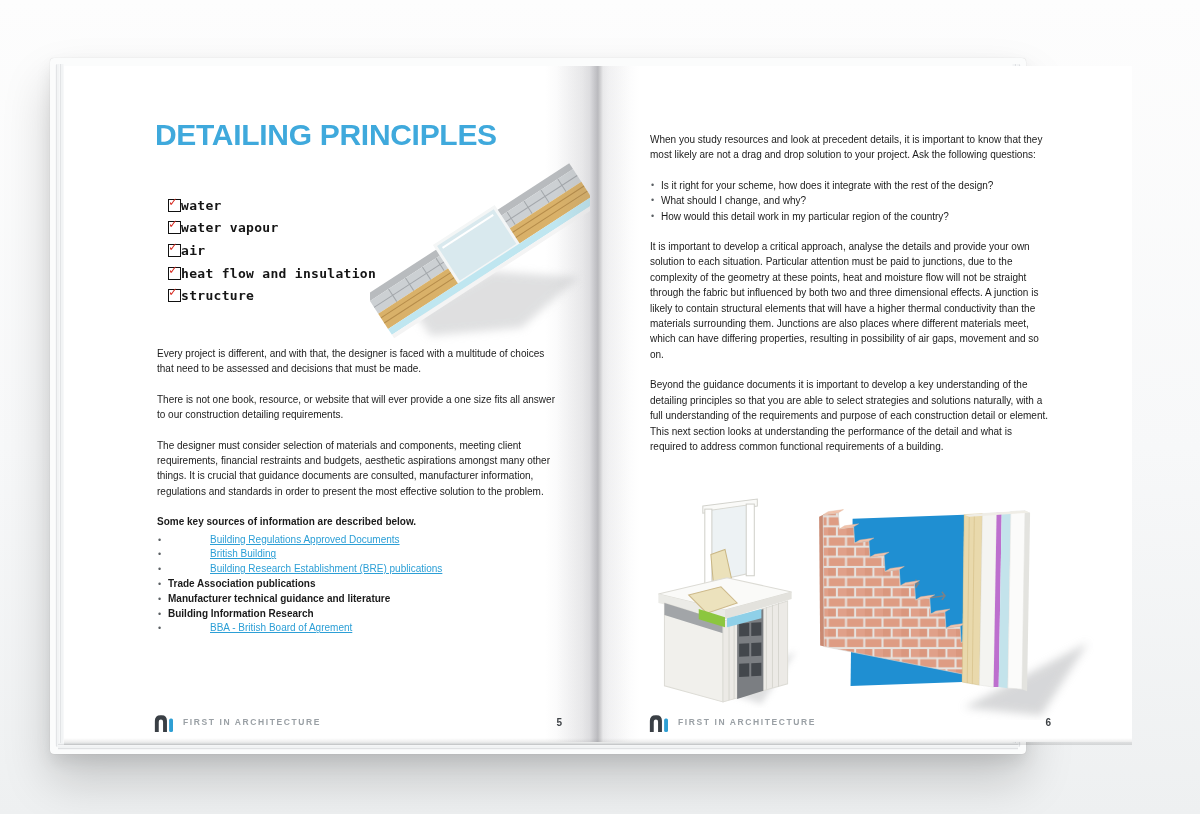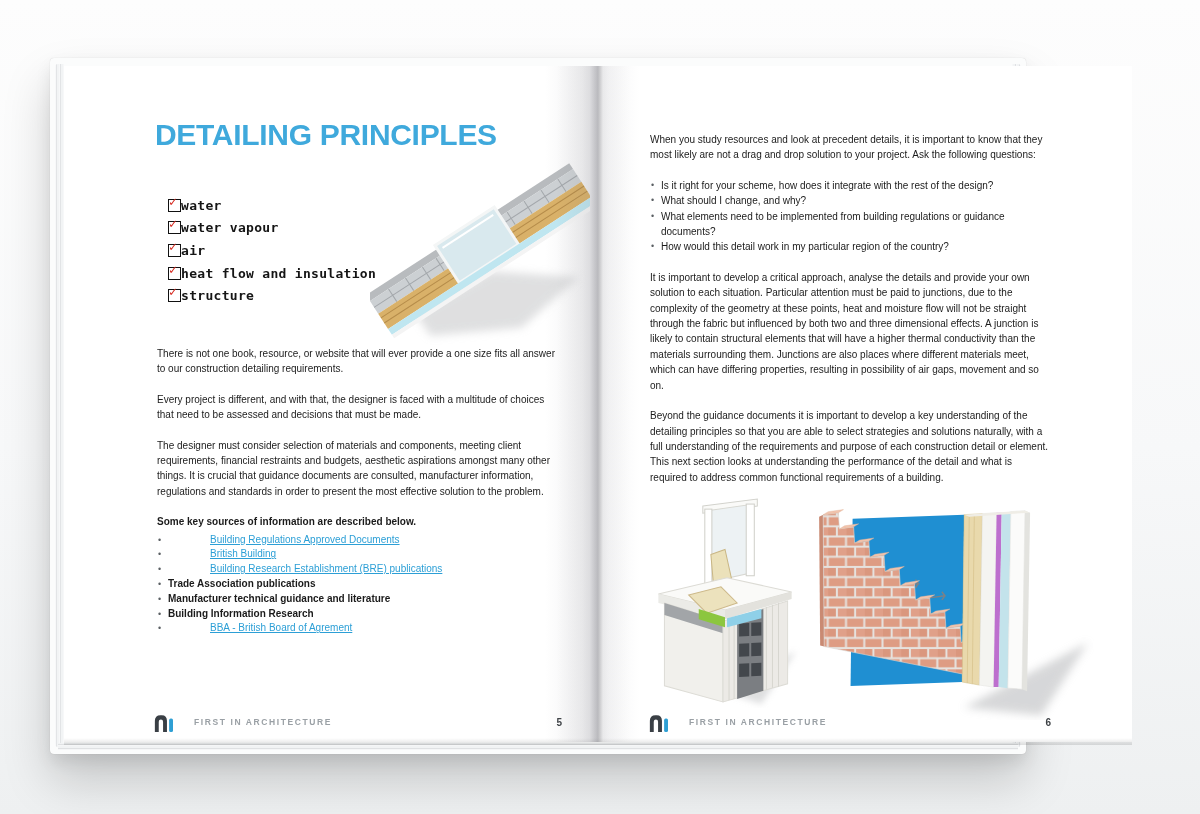--- a/index.html
+++ b/index.html
@@ -50,21 +50,21 @@
   .q-list{list-style:none;margin:0 0 15px 0;padding:0;}
   .q-list li{position:relative;padding-left:11px;line-height:15.4px;}
   .q-list li::before{content:"\2022";position:absolute;left:1px;top:0;color:#5a5f63;font-size:9px;}
   .sill-illo{position:absolute;left:50px;top:430px;width:152px;height:212px;}
   .wall-illo{position:absolute;left:212px;top:430px;width:284px;height:224px;}
 
   
   .footer{position:absolute;top:644px;height:24px;display:flex;align-items:center;}
   .footer-left{left:88px;width:410px;}
   .footer-right{left:49px;width:404px;}
-  .brand{display:flex;align-items:center;gap:19px;}
+  .brand{display:flex;align-items:center;gap:8px;}
   .brand-text{font-size:8.5px;letter-spacing:1.6px;color:#9aa0a5;font-weight:600;}
   .pagenum{margin-left:auto;font-size:10px;font-weight:700;color:#3f4347;}
 </style>
 </head>
 <body>
 
 <div class="scene">
   <div class="book">
     <div class="stack-left"></div>
     <div class="stack-right"></div>
@@ -123,22 +123,22 @@
               <line x1="-10" y1="104" x2="230" y2="104"></line>
           </g>
           <rect x="74" y="67" width="70" height="44" fill="#d9e9ee" stroke="#f4f6f6" stroke-width="3"></rect>
           <line x1="79" y1="73" x2="139" y2="73" stroke="#ffffff" stroke-width="2"></line>
           <rect x="-10" y="111" width="240" height="7" fill="#bfe6f0"></rect>
           <rect x="-10" y="118" width="240" height="4" fill="#f4f4f4"></rect>
         </g>
       </svg>
 
       <div class="left-body">
+        <p>Every project is different, and with that, the designer is faced with a multitude of choices that need to be assessed and decisions that must be made.</p>
         <p>There is not one book, resource, or website that will ever provide a one size fits all answer to our construction detailing requirements.</p>
-        <p>Every project is different, and with that, the designer is faced with a multitude of choices that need to be assessed and decisions that must be made.</p>
         <p>The designer must consider selection of materials and components, meeting client requirements, financial restraints and budgets, aesthetic aspirations amongst many other things. It is crucial that guidance documents are consulted, manufacturer information, regulations and standards in order to present the most effective solution to the problem.</p>
         <p class="src-intro">Some key sources of information are described below.</p>
         <ul class="src-list">
           <li><span class="src-link">Building Regulations Approved Documents</span></li>
           <li><span class="src-link">British Building</span></li>
           <li><span class="src-link">Building Research Establishment (BRE) publications</span></li>
           <li><span class="src-plain">Trade Association publications</span></li>
           <li><span class="src-plain">Manufacturer technical guidance and literature</span></li>
           <li><span class="src-plain">Building Information Research</span></li>
           <li><span class="src-link">BBA - British Board of Agrement</span></li>
@@ -156,21 +156,20 @@
         <span class="pagenum">5</span>
       </div>
     </div>
 
     <div class="page page-right">
       <div class="right-body">
         <p>When you study resources and look at precedent details, it is important to know that they most likely are not a drag and drop solution to your project. Ask the following questions:</p>
         <ul class="q-list">
           <li>Is it right for your scheme, how does it integrate with the rest of the design?</li>
           <li>What should I change, and why?</li>
-          <li>What elements need to be implemented from building regulations or guidance documents?</li>
           <li>How would this detail work in my particular region of the country?</li>
         </ul>
         <p>It is important to develop a critical approach, analyse the details and provide your own solution to each situation. Particular attention must be paid to junctions, due to the complexity of the geometry at these points, heat and moisture flow will not be straight through the fabric but influenced by both two and three dimensional effects. A junction is likely to contain structural elements that will have a higher thermal conductivity than the materials surrounding them. Junctions are also places where different materials meet, which can have differing properties, resulting in possibility of air gaps, movement and so on.</p>
         <p>Beyond the guidance documents it is important to develop a key understanding of the detailing principles so that you are able to select strategies and solutions naturally, with a full understanding of the requirements and purpose of each construction detail or element. This next section looks at understanding the performance of the detail and what is required to address common functional requirements of a building.</p>
       </div>
 
       <svg class="sill-illo" viewBox="0 0 150 210">
         <defs>
             <filter id="blurB" x="-40%" y="-40%" width="180%" height="180%">
               <feGaussianBlur stdDeviation="3"></feGaussianBlur>

